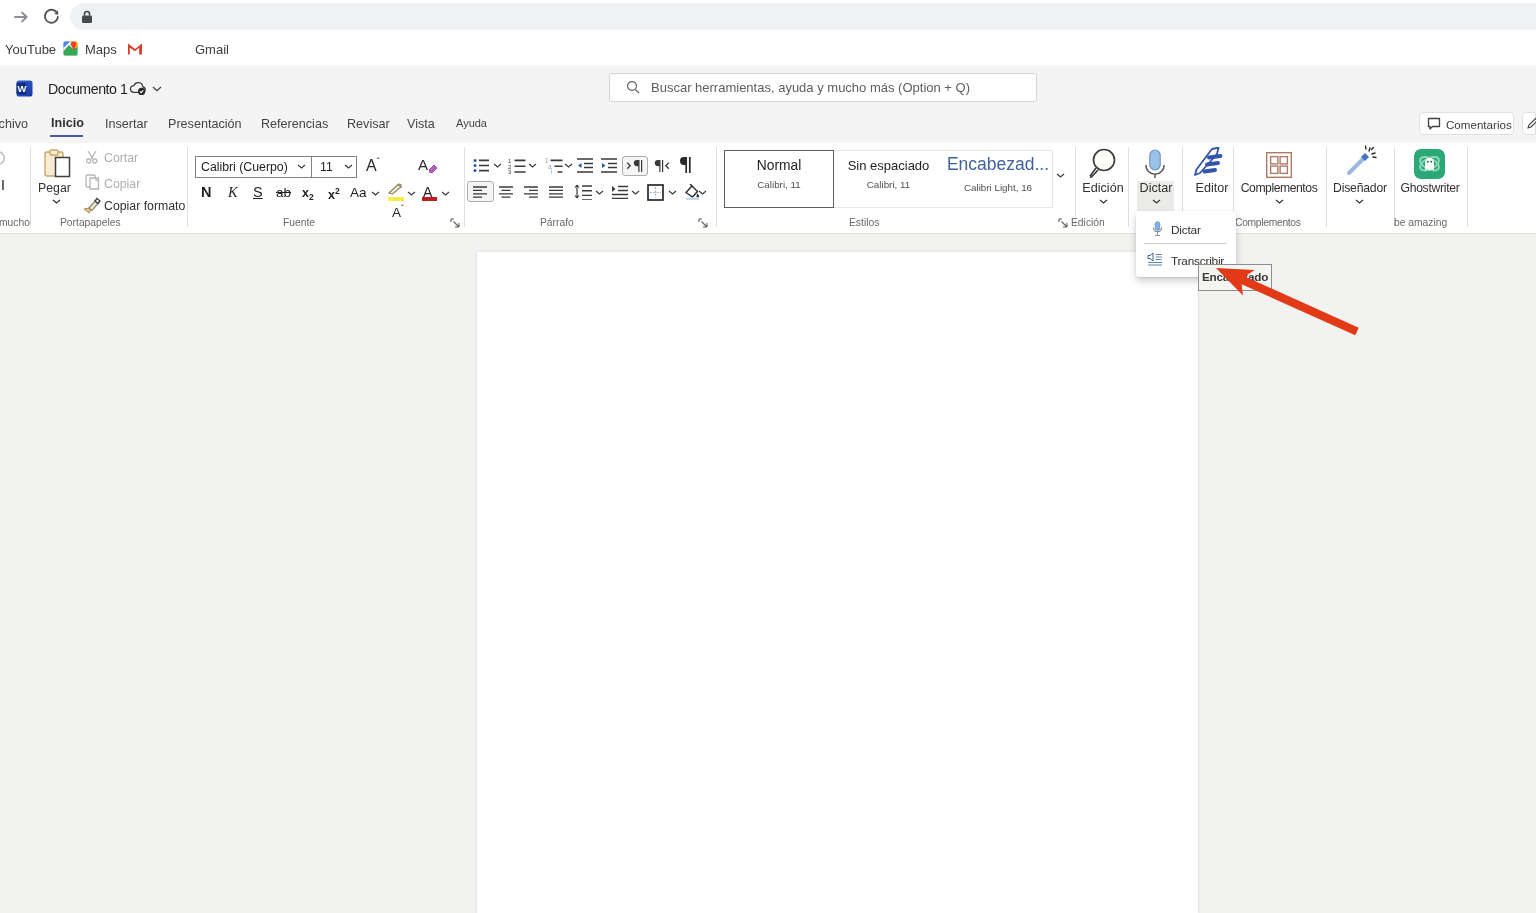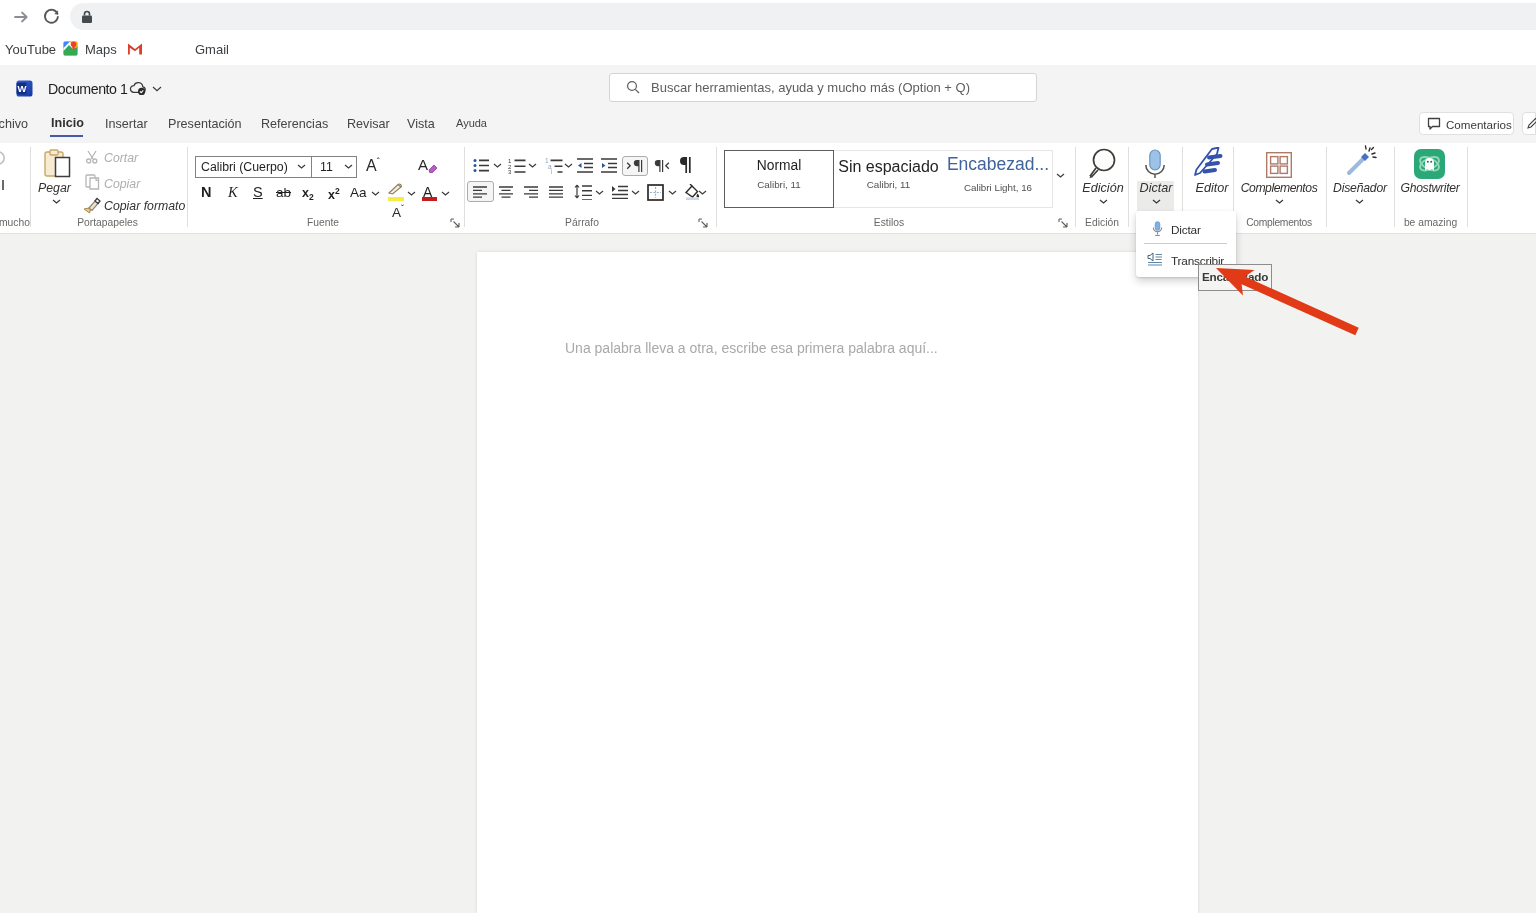--- a/index.html
+++ b/index.html
@@ -1,21 +1,21 @@
 <!DOCTYPE html>
 <html><head>
 <meta charset="utf-8">
 <style>
   * { margin:0; padding:0; box-sizing:border-box; }
   html,body { width:1536px; height:913px; overflow:hidden; font-family:"Liberation Sans", sans-serif; background:#fff; }
   .ab { position:absolute; }
   #stage { position:relative; width:1536px; height:913px; }
   .divider { width:1px; background:#e1dfdd; top:147px; height:80px; }
-  .glabel { font-size:10.3px; color:#696866; top:217px; text-align:center; }
-  .btxt { font-size:12.3px; color:#33312f;font-style:italic; }
+  .glabel { font-size:10.3px; color:#696866; top:217px; }
+  .btxt { font-size:12.3px; color:#33312f; }
   .gray { color:#b0aeac; }
 </style>
 </head>
 <body>
 <div id="stage">
 
   <div class="ab" style="left:0;top:0;width:1536px;height:33px;background:#fff;">
     <svg class="ab" style="left:13px;top:9px;" width="16" height="16" viewBox="0 0 16 16">
         <path d="M2 8h11M9 3.5L13.7 8 9 12.5" stroke="#8b8e92" stroke-width="1.8" fill="none" stroke-linecap="round" stroke-linejoin="round"></path>
       </svg>
@@ -281,21 +281,21 @@
   <div class="ab glabel" style="left:540px;width:84px;">Párrafo</div>
   <svg class="ab" style="left:698px;top:218px;" width="10" height="10" viewBox="0 0 10 10">
       <path d="M1 1h3M1 1v3M9 9H5M9 9V5M3.5 3.5L9 9" stroke="#605e5c" stroke-width="1.1" fill="none"></path>
     </svg>
   <div class="ab divider" style="left:716px;"></div>
 
   <div class="ab" style="left:724px;top:150px;width:329px;height:58px;border:1px solid #e8e6e4;background:#fff;"></div>
   <div class="ab" style="left:724px;top:150px;width:110px;height:58px;border:1.4px solid #5f5d5b;background:#fff;"></div>
   <div class="ab" style="left:724px;top:158px;width:110px;text-align:center;font-size:13.8px;color:#252423;">Normal</div>
   <div class="ab" style="left:724px;top:179px;width:110px;text-align:center;font-size:9.8px;color:#52504e;">Calibri, 11</div>
-  <div class="ab" style="left:834px;top:158px;width:109px;text-align:center;font-size:16px;color:#252423;">Sin espaciado</div>
+  <div class="ab" style="left:834px;top:158px;width:109px;text-align:center;font-size:13px;color:#252423;">Sin espaciado</div>
   <div class="ab" style="left:834px;top:179px;width:109px;text-align:center;font-size:9.8px;color:#52504e;">Calibri, 11</div>
   <div class="ab" style="left:943px;top:154px;width:110px;text-align:center;font-size:17.5px;color:#41639c;font-family:'Liberation Sans';font-weight:300;">Encabezad...</div>
   <div class="ab" style="left:943px;top:182px;width:110px;text-align:center;font-size:9.8px;color:#52504e;">Calibri Light, 16</div>
   <svg class="ab" style="left:1056px;top:173px;" width="9" height="6" viewBox="0 0 9 6">
       <path d="M1 1l3.5 3L8 1" stroke="#3b3a39" stroke-width="1.2" fill="none"></path>
     </svg>
   <div class="ab glabel" style="left:849px;width:80px;">Estilos</div>
   <svg class="ab" style="left:1058px;top:218px;" width="10" height="10" viewBox="0 0 10 10">
       <path d="M1 1h3M1 1v3M9 9H5M9 9V5M3.5 3.5L9 9" stroke="#605e5c" stroke-width="1.1" fill="none"></path>
     </svg>
@@ -366,21 +366,20 @@
       <path d="M7 18.5v-8a4.5 4.5 0 0 1 9 0v8l-2.25-1.6-2.25 1.6-2.25-1.6z" fill="#fdfdfd"></path>
       <circle cx="9.8" cy="9.8" r="1" fill="#23744e"></circle>
       <circle cx="13.2" cy="9.8" r="1" fill="#23744e"></circle>
     </svg>
   <div class="ab btxt" style="left:1386px;top:181px;width:88px;text-align:center;font-size:12.2px;letter-spacing:-0.3px;">Ghostwriter</div>
   <div class="ab glabel" style="left:1394px;width:73px;">be amazing</div>
   <div class="ab divider" style="left:1467px;"></div>
 
   <div class="ab" style="left:0;top:234px;width:1536px;height:679px;background:#f2f2f1;"></div>
   <div class="ab" style="left:477px;top:252px;width:721px;height:661px;background:#fff;box-shadow:0 0 3px rgba(0,0,0,0.12);"></div>
-  <div class="ab" style="left:565px;top:340px;font-size:14px;color:#a9a9a9;">Una palabra lleva a otra, escribe esa primera palabra aquí...</div>
 
   <div class="ab" style="left:1136px;top:211px;width:100px;height:66px;background:#fff;border-radius:3px;box-shadow:0 4px 9px rgba(0,0,0,0.18),0 1px 2px rgba(0,0,0,0.12);"></div>
   <svg class="ab" style="left:1152px;top:221px;" width="11" height="16" viewBox="0 0 12 17">
       <rect x="3.5" y="0.5" width="5" height="9.5" rx="2.5" fill="#7fb2e6" stroke="#5890c9" stroke-width="0.8"></rect>
       <path d="M1.5 7a4.5 4.5 0 0 0 9 0" fill="none" stroke="#8a8886" stroke-width="1.2"></path>
       <path d="M6 12v2.5" stroke="#8a8886" stroke-width="1.2"></path>
       <path d="M3.5 15.5h5" stroke="#8a8886" stroke-width="1.2"></path>
     </svg>
   <div class="ab" style="left:1171px;top:223px;font-size:11.8px;letter-spacing:-0.2px;color:#302f2e;">Dictar</div>
   <div class="ab" style="left:1144px;top:243px;width:83px;height:1px;background:#ccc;"></div>

